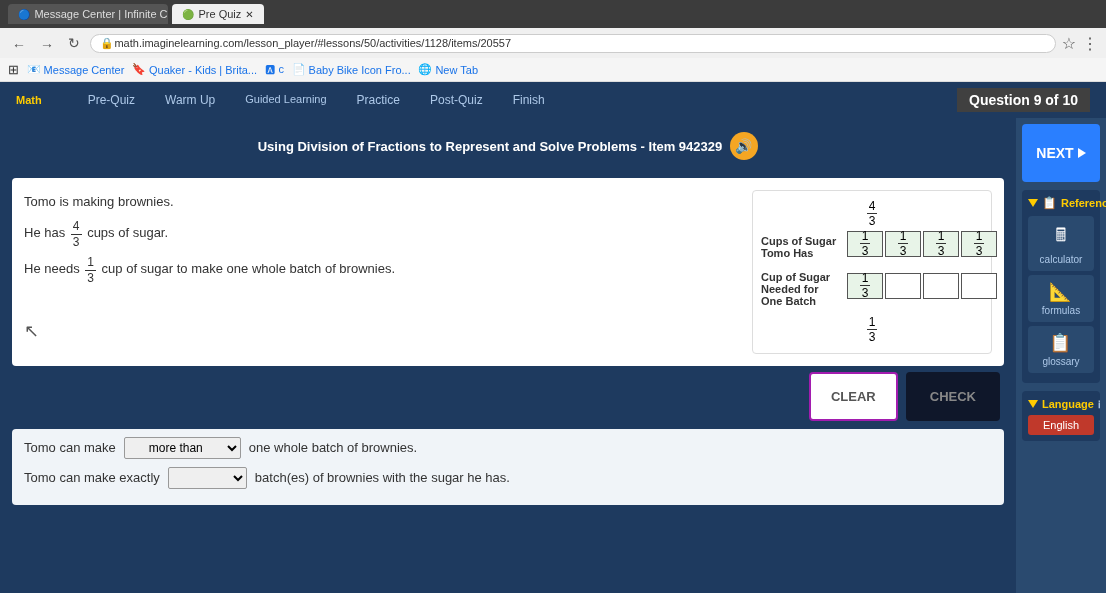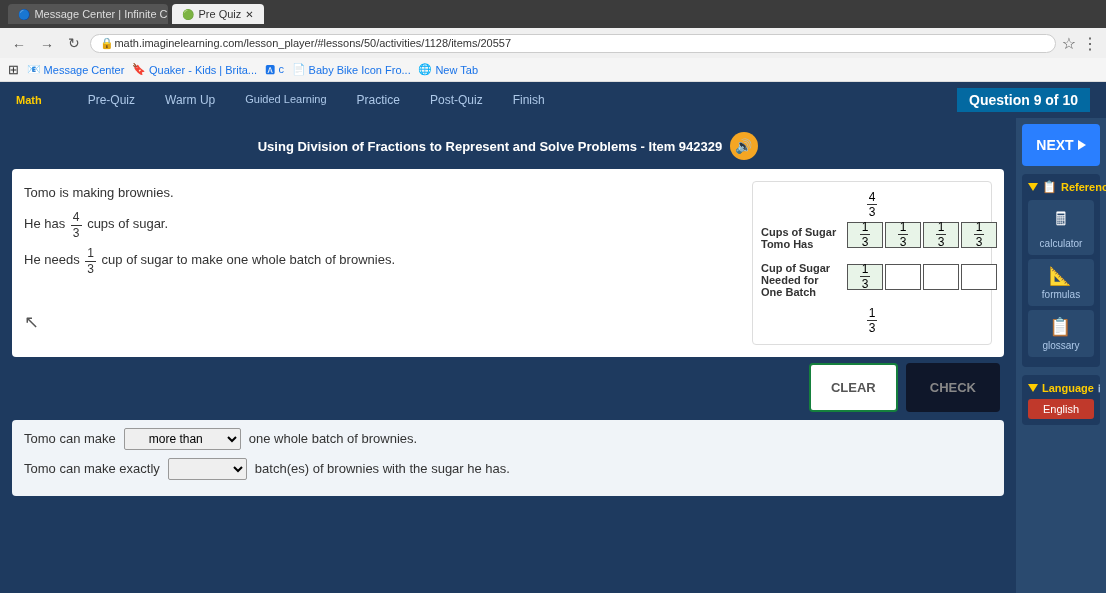--- a/index.html
+++ b/index.html
@@ -15,35 +15,35 @@
     .nav-btn { background: none; border: none; cursor: pointer; color: #555; font-size: 14px; padding: 2px 4px; }
 
     
     .bookmarks-bar { background: #f5f5f5; height: 24px; display: flex; align-items: center; padding: 0 8px; gap: 8px; border-bottom: 1px solid #ddd; font-size: 11px; color: #333; overflow: hidden; }
     .bookmark-item { white-space: nowrap; cursor: pointer; color: #1a73e8; text-decoration: none; display: flex; align-items: center; gap: 3px; }
 
     
     .app-header { background: #1e3a5f; height: 36px; display: flex; align-items: center; padding: 0 16px; gap: 24px; }
     .nav-tabs { display: flex; gap: 2px; }
     .nav-tab { color: #adc8e8; font-size: 12px; padding: 6px 14px; cursor: pointer; white-space: nowrap; }
-    .question-indicator { margin-left: auto; background: #0369a1; color: white; font-size: 14px; font-weight: bold; padding: 4px 12px; }
+    .question-indicator { margin-left: auto; background: #404040; color: white; font-size: 14px; font-weight: bold; padding: 4px 12px; }
     .math-label { color: #ffcc00; font-size: 11px; font-weight: bold; margin-right: 8px; }
 
     
     .main-content { display: flex; height: calc(593px - 28px - 30px - 24px - 36px); background: #1e3a5f; }
 
     
     .content-panel { flex: 1; padding: 8px 12px; overflow: hidden; }
 
     
     .item-title-bar { background: #1e3a5f; color: white; text-align: center; padding: 6px; font-size: 14px; font-weight: bold; display: flex; align-items: center; justify-content: center; gap: 8px; }
     .sound-btn { background: #f5a623; border-radius: 50%; width: 28px; height: 28px; display: flex; align-items: center; justify-content: center; cursor: pointer; font-size: 14px; color: white; flex-shrink: 0; }
 
     
-    .question-area { display: flex; gap: 12px; background: white; border-radius: 4px; padding: 12px; margin-top: 3px; }
+    .question-area { display: flex; gap: 12px; background: white; border-radius: 4px; padding: 12px; margin-top: 12px; }
     .question-text { flex: 1; font-size: 13px; color: #333; line-height: 1.8; }
     .question-text p { margin-bottom: 6px; }
 
     
     .fraction { display: inline-flex; flex-direction: column; align-items: center; font-size: 12px; vertical-align: middle; margin: 0 2px; }
     .fraction .num { border-bottom: 1px solid #333; padding: 0 2px; line-height: 1.2; }
     .fraction .den { padding: 0 2px; line-height: 1.2; }
 
     
     .diagram-area { width: 240px; background: white; padding: 8px; border: 1px solid #ddd; border-radius: 4px; }
@@ -53,26 +53,26 @@
     .diagram-above { font-size: 12px; text-align: center; margin-bottom: 2px; }
     .diagram-below { font-size: 11px; text-align: center; margin-top: 2px; }
 
     
     .answer-section { margin-top: 8px; background: #f0f4f8; border-radius: 4px; padding: 8px 12px; }
     .answer-row { display: flex; align-items: center; gap: 8px; margin-bottom: 8px; font-size: 13px; color: #333; }
     .answer-row select { font-size: 12px; padding: 2px 20px; border: 1px solid #999; border-radius: 2px; cursor: pointer; }
 
     
     .action-buttons { display: flex; gap: 8px; justify-content: flex-end; margin-top: 6px; padding-right: 4px; }
-    .btn-clear { background: white; border: 2px solid #15803d; color: #555; padding: 15px 20px; border-radius: 4px; cursor: pointer; font-size: 13px; font-weight: bold; }
+    .btn-clear { background: white; border: 2px solid #a21caf; color: #555; padding: 15px 20px; border-radius: 4px; cursor: pointer; font-size: 13px; font-weight: bold; }
     .btn-check { background: #0f172a; border: none; color: #888; padding: 6px 24px; border-radius: 4px; cursor: pointer; font-size: 13px; font-weight: bold; }
 
     
     .right-sidebar { width: 90px; background: #2a4a6f; display: flex; flex-direction: column; padding: 6px; gap: 4px; }
-    .next-btn { background: #2a7fff; color: white; border: none; padding: 13px 14px; border-radius: 4px; cursor: pointer; font-size: 14px; font-weight: bold; display: flex; align-items: center; justify-content: center; gap: 4px; width: 100%; }
+    .next-btn { background: #2a7fff; color: white; border: none; padding: 21px 14px; border-radius: 4px; cursor: pointer; font-size: 14px; font-weight: bold; display: flex; align-items: center; justify-content: center; gap: 4px; width: 100%; }
     .sidebar-section { background: #1e3a5f; border-radius: 4px; padding: 6px; margin-top: 4px; }
     .sidebar-section-title { color: #ffcc00; font-size: 11px; font-weight: bold; display: flex; align-items: center; gap: 4px; margin-bottom: 6px; cursor: pointer; }
     .sidebar-tool { background: #2a4a6f; border-radius: 4px; padding: 6px; text-align: center; cursor: pointer; margin-bottom: 4px; }
     .sidebar-tool-icon { font-size: 18px; display: block; color: white; }
     .sidebar-tool-label { color: #adc8e8; font-size: 10px; display: block; margin-top: 2px; }
     .lang-section { background: #1e3a5f; border-radius: 4px; padding: 6px; margin-top: 4px; }
     .lang-title { color: #ffcc00; font-size: 11px; font-weight: bold; display: flex; align-items: center; gap: 4px; margin-bottom: 4px; cursor: pointer; }
     .lang-btn { background: #c0392b; color: white; border: none; border-radius: 3px; padding: 4px 8px; font-size: 11px; cursor: pointer; width: 100%; }
 
     .triangle-right { width: 0; height: 0; border-top: 5px solid transparent; border-bottom: 5px solid transparent; border-left: 8px solid white; display: inline-block; }

